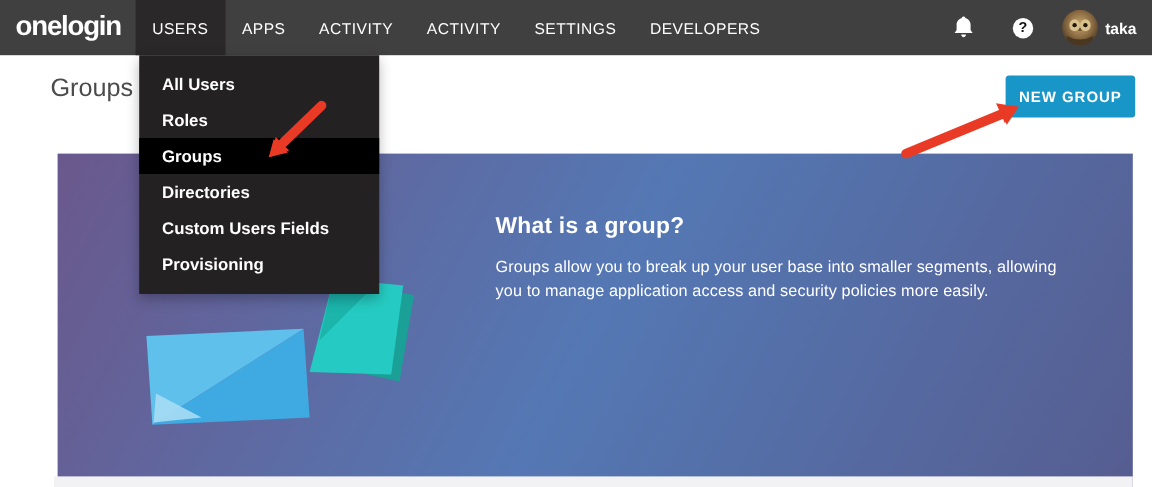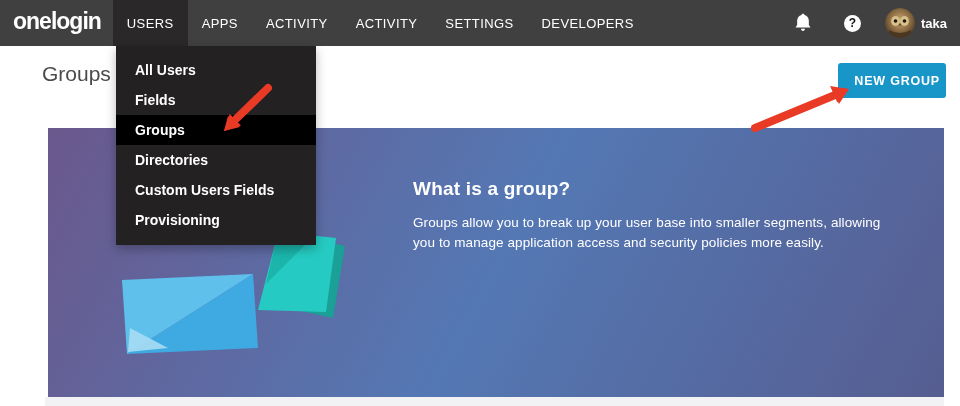--- a/index.html
+++ b/index.html
@@ -39,21 +39,21 @@
 
   
   .page-title{
     position:absolute;left:42px;top:62px;margin:0;
     font-size:21px;font-weight:400;color:#4b4b4b;z-index:5;
   }
   .new-group-btn{
     position:absolute;left:838px;top:63px;width:108px;height:35px;
     background:#1996c8;color:#fff;border:none;border-radius:3px;
     font-family:inherit;font-size:12.5px;font-weight:700;letter-spacing:.8px;
-    cursor:pointer;z-index:5;text-align:right;
+    cursor:pointer;z-index:5;
   }
 
   
   .banner{
     position:absolute;left:48px;top:128px;width:896px;height:280px;
     background:linear-gradient(118deg,#6a588c 0%,#5478b4 50%,#565d90 100%);
     z-index:1;
   }
   .banner-illustration{position:absolute;left:52px;top:44px;width:260px;height:200px}
   .banner-text{position:absolute;left:365px;top:50px;width:480px;color:#fff}
@@ -147,21 +147,21 @@
   <div class="banner-text">
     <h2>What is a group?</h2>
     <p>Groups allow you to break up your user base into smaller segments, allowing you to manage application access and security policies more easily.</p>
   </div>
 </section>
 
 <div class="below-strip"></div>
 
 <ul class="users-menu">
   <li>All Users</li>
-  <li>Fields</li>
+  <li>Roles</li>
   <li class="active">Groups</li>
   <li>Directories</li>
   <li>Custom Users Fields</li>
   <li>Provisioning</li>
 </ul>
 
 <svg class="arrows-overlay" viewBox="0 0 960 406">
   <g>
     <line x1="268" y1="88" x2="236" y2="119" stroke="#e93a26" stroke-width="8" stroke-linecap="round"></line>
     <polygon points="224,131 229.8,114.1 241,125.5" fill="#e93a26"></polygon>

